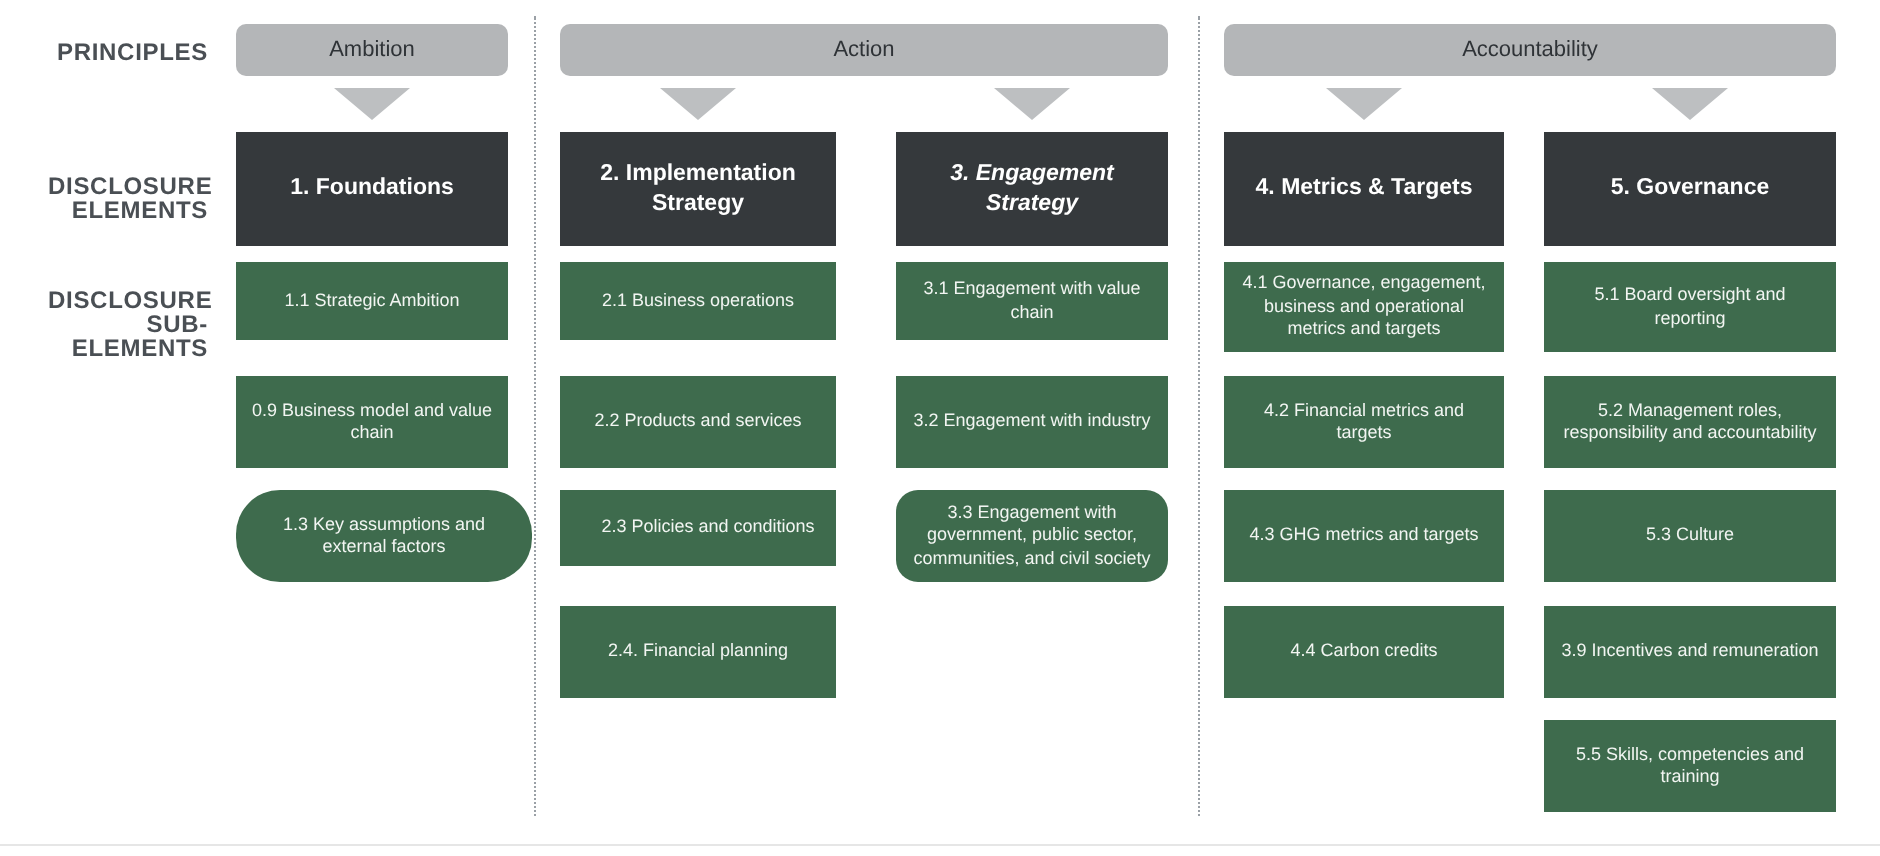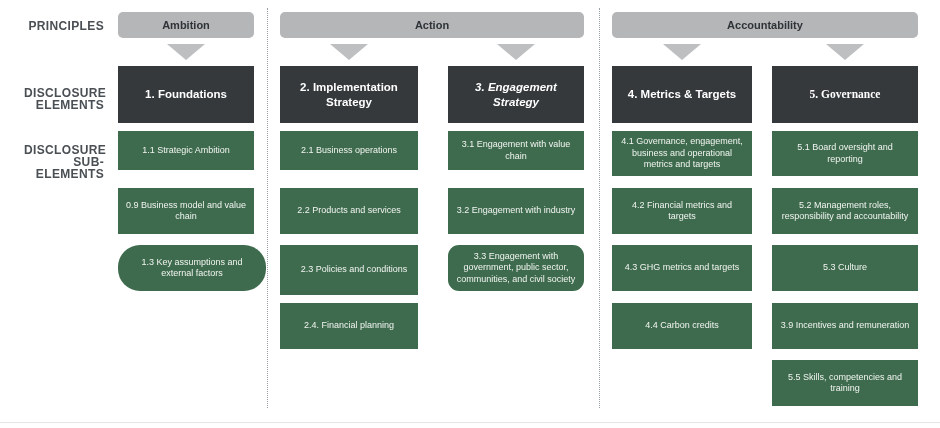--- a/index.html
+++ b/index.html
@@ -44,21 +44,21 @@
     border-left:1.5px dotted #9aa0a6;
   }
 
   
   .principle{
     position:absolute;
     height:26px;
     background:#b4b6b8;
     border-radius:5px;
     color:#2f3337;
-    font-weight:bold;
+    font-weight:normal;
     font-size:11px;
     display:flex;align-items:center;justify-content:center;
     top:12px;
   }
 
   
   .arrow{
     position:absolute;
     width:0;height:0;
     border-left:19px solid transparent;
@@ -121,29 +121,29 @@
       <div class="arrow" style="left: 330px;"></div>
       <div class="arrow" style="left: 497px;"></div>
       <div class="arrow" style="left: 663px;"></div>
       <div class="arrow" style="left: 826px;"></div>
     </div>
   <div id="elements-layer">
       <div class="element-box" style="left: 118px; width: 136px;">1. Foundations</div>
       <div class="element-box" style="left: 280px; width: 138px;">2. Implementation Strategy</div>
       <div class="element-box" style="left: 448px; width: 136px; font-style: italic;">3. Engagement Strategy</div>
       <div class="element-box" style="left: 612px; width: 140px;">4. Metrics &amp; Targets</div>
-      <div class="element-box" style="left: 772px; width: 146px; font-family: Liberation Serif, serif;">5. Governance</div>
+      <div class="element-box" style="left: 772px; width: 146px;">5. Governance</div>
     </div>
   <div id="subs-layer">
       <div class="sub-box" style="left: 118px; width: 136px; top: 131px; height: 39px;">1.1 Strategic Ambition</div>
       <div class="sub-box" style="left: 118px; width: 136px; top: 188px; height: 46px;">0.9 Business model and value chain</div>
       <div class="sub-box" style="left: 118px; width: 148px; top: 245px; height: 46px; border-radius: 22px;">1.3 Key assumptions and external factors</div>
       <div class="sub-box" style="left: 280px; width: 138px; top: 131px; height: 39px;">2.1 Business operations</div>
       <div class="sub-box" style="left: 280px; width: 138px; top: 188px; height: 46px;">2.2 Products and services</div>
-      <div class="sub-box" style="left: 280px; width: 138px; top: 245px; height: 50px; padding-left: 17px;">2.3 Policies and conditions</div>
+      <div class="sub-box" style="left: 280px; width: 138px; top: 245px; height: 38px; padding-left: 17px;">2.3 Policies and conditions</div>
       <div class="sub-box" style="left: 280px; width: 138px; top: 303px; height: 46px;">2.4. Financial planning</div>
       <div class="sub-box" style="left: 448px; width: 136px; top: 131px; height: 39px;">3.1 Engagement with value chain</div>
       <div class="sub-box" style="left: 448px; width: 136px; top: 188px; height: 46px;">3.2 Engagement with industry</div>
       <div class="sub-box" style="left: 448px; width: 136px; top: 245px; height: 46px; border-radius: 11px;">3.3 Engagement with government, public sector, communities, and civil society</div>
       <div class="sub-box" style="left: 612px; width: 140px; top: 131px; height: 45px;">4.1 Governance, engagement, business and operational metrics and targets</div>
       <div class="sub-box" style="left: 612px; width: 140px; top: 188px; height: 46px;">4.2 Financial metrics and targets</div>
       <div class="sub-box" style="left: 612px; width: 140px; top: 245px; height: 46px;">4.3 GHG metrics and targets</div>
       <div class="sub-box" style="left: 612px; width: 140px; top: 303px; height: 46px;">4.4 Carbon credits</div>
       <div class="sub-box" style="left: 772px; width: 146px; top: 131px; height: 45px;">5.1 Board oversight and reporting</div>
       <div class="sub-box" style="left: 772px; width: 146px; top: 188px; height: 46px;">5.2 Management roles, responsibility and accountability</div>

